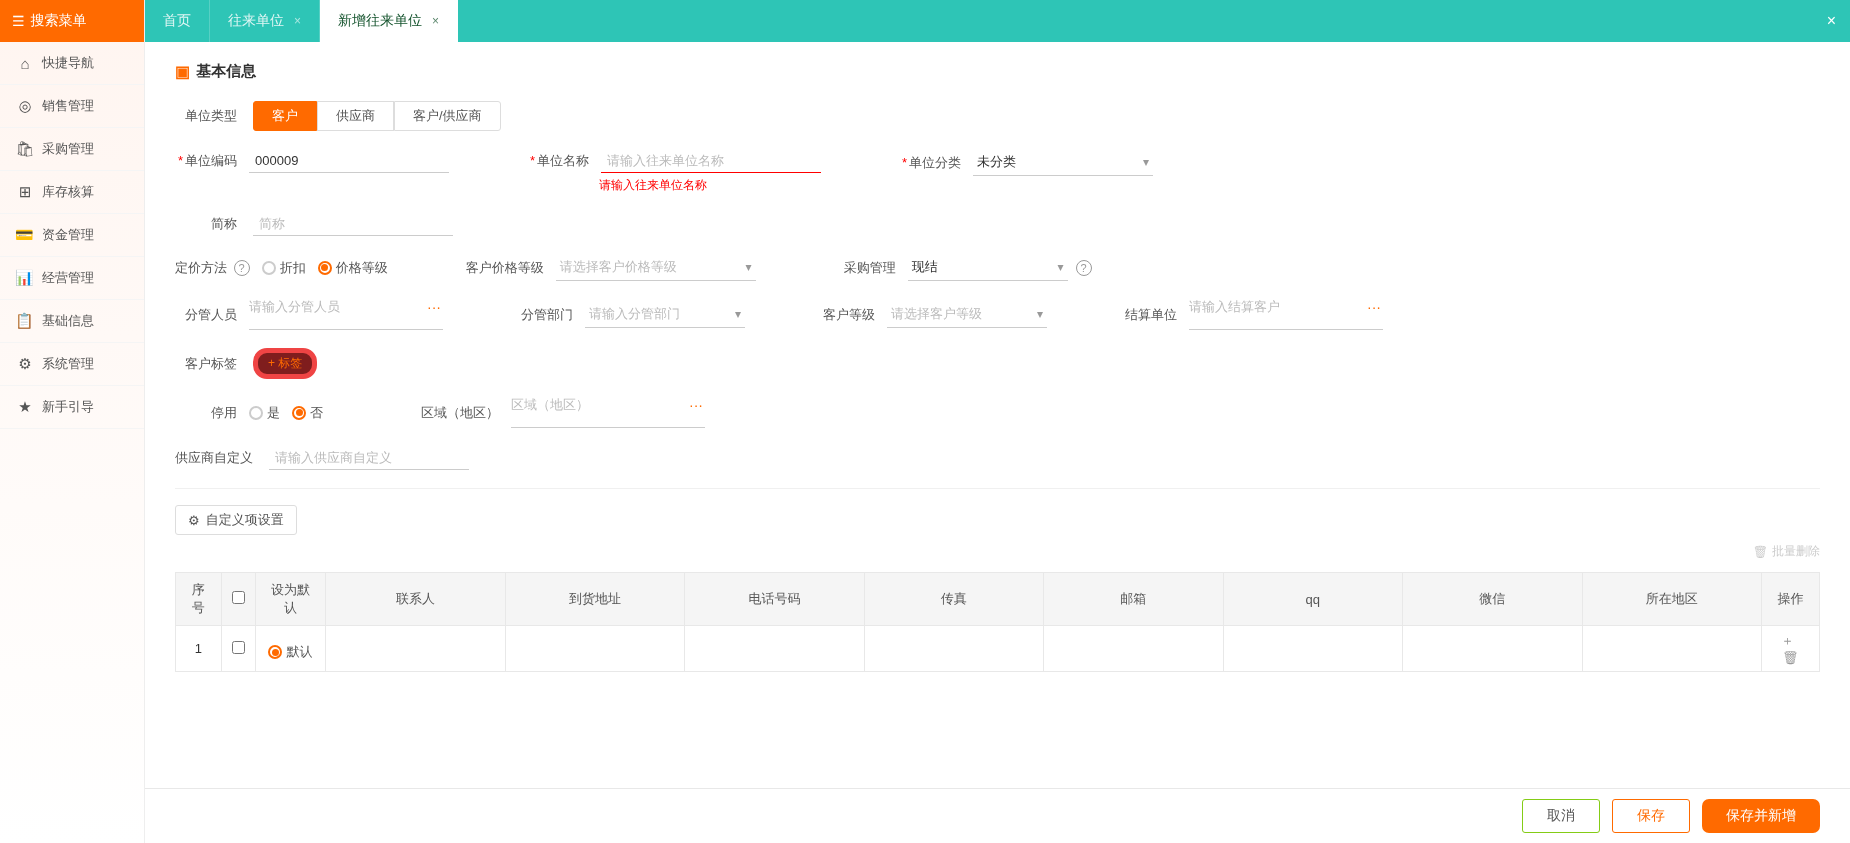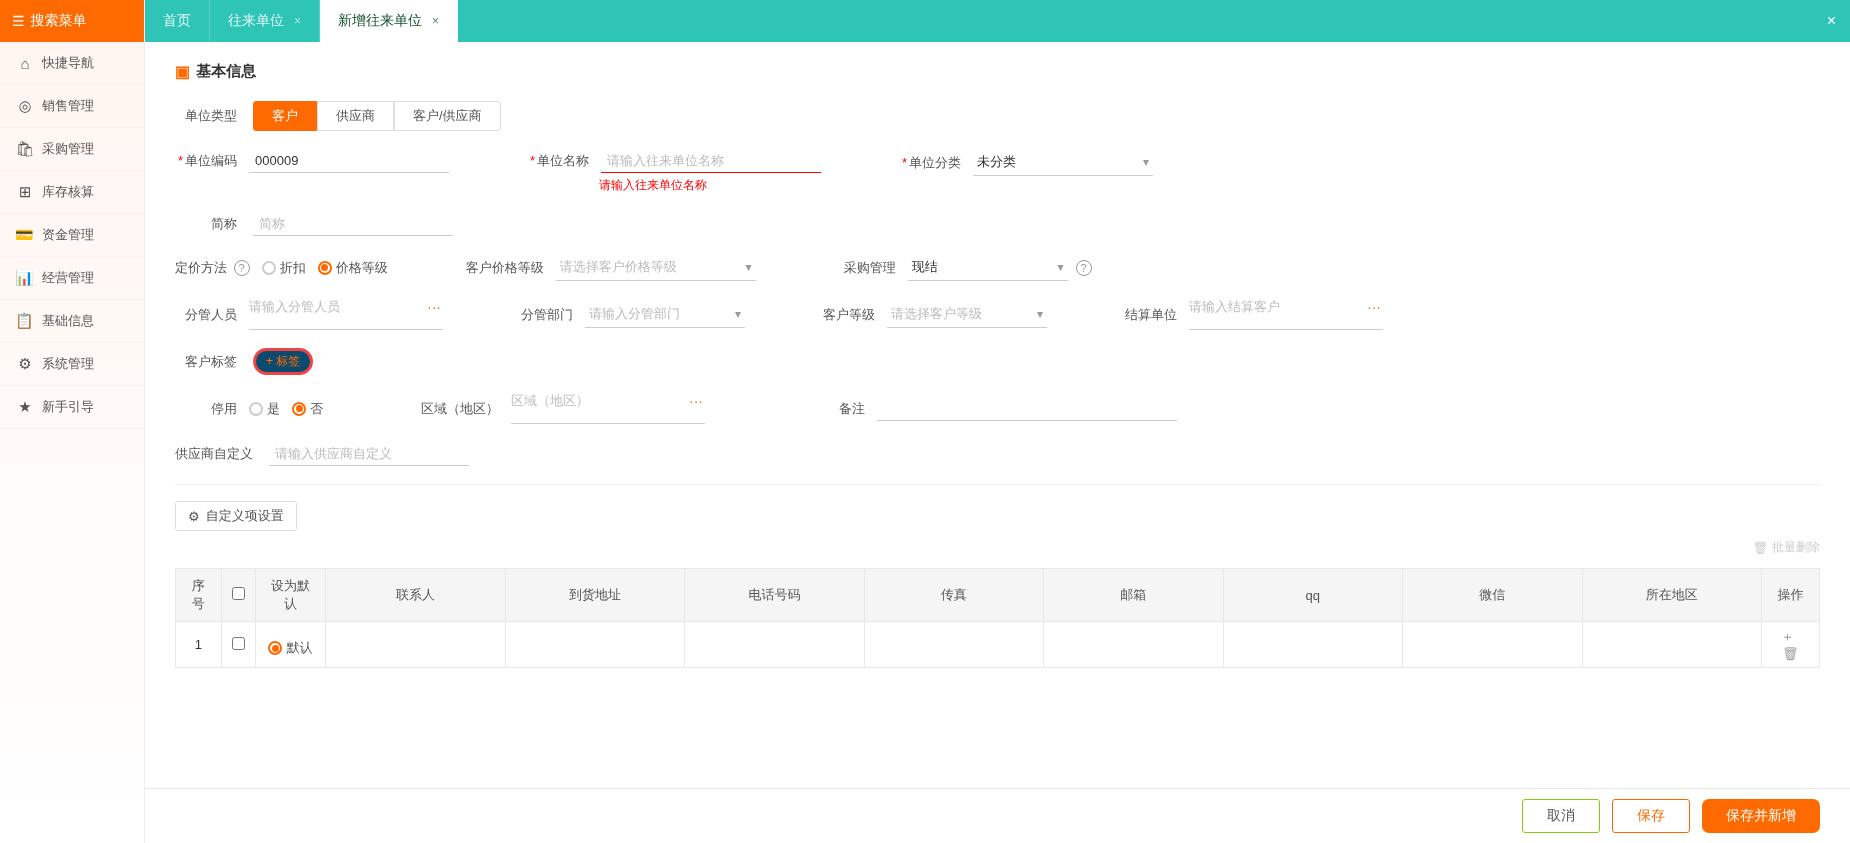--- a/index.html
+++ b/index.html
@@ -179,27 +179,27 @@
       width: 14px; height: 14px;
       border-radius: 50%;
       border: 2px solid #ccc;
       display: flex; align-items: center; justify-content: center;
     }
     .radio-circle.checked { border-color: #ff6a00; }
     .radio-dot { width: 7px; height: 7px; border-radius: 50%; background: #ff6a00; }
 
     
     .tag-btn {
-      border: 3px solid #ef4444;
+      border: 5px solid #ef4444;
       color: #ff6a00;
       padding: 2px 10px;
       border-radius: 14px;
       cursor: pointer;
       font-size: 12px;
-      background: #0c4a6e;
+      background: #7f1d1d;
     }
 
     
     .q-icon {
       width: 16px; height: 16px;
       border-radius: 50%;
       border: 1px solid #999;
       color: #999;
       font-size: 11px;
       display: flex; align-items: center; justify-content: center;
@@ -544,24 +544,20 @@
       </div>
 
       <div class="form-cell" style="margin-left:60px;">
         <span class="form-label">区域（地区）</span>
         <div class="input-with-dots" style="min-width:160px;">
           <input type="text" placeholder="区域（地区）" style="">
           <span class="ellipsis-btn">···</span>
         </div>
       </div>
 
-      <div class="form-cell" style="margin-left:60px; flex:1;">
-        <span class="form-label">备注</span>
-        <input class="form-input" type="text" style="width: 300px;">
-      </div>
     </div>
 
     <div class="form-row">
       <span class="form-label">供应商自定义</span>
       <input class="form-input" type="text" style="width: 200px;" placeholder="请输入供应商自定义">
     </div>
 
     <hr class="section-divider">
 
     <div style="margin-bottom:8px;">

